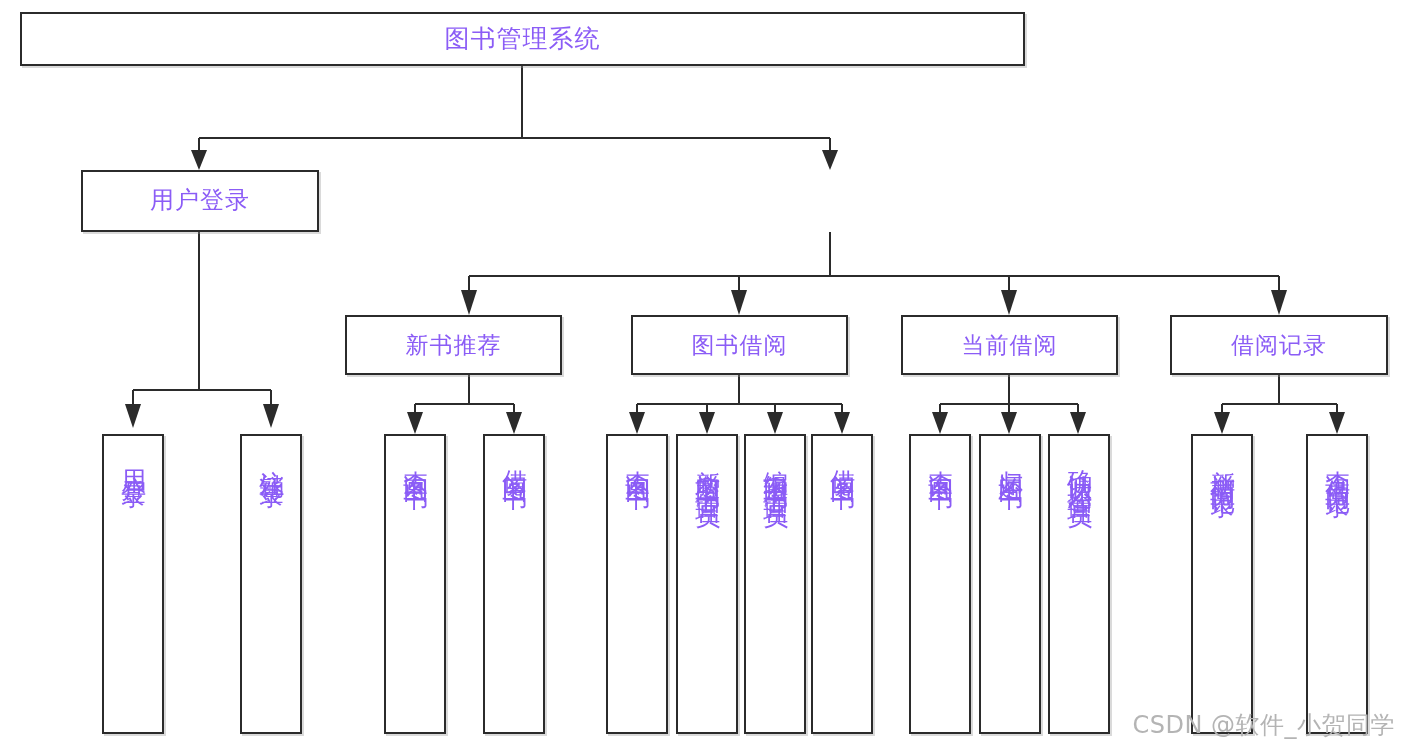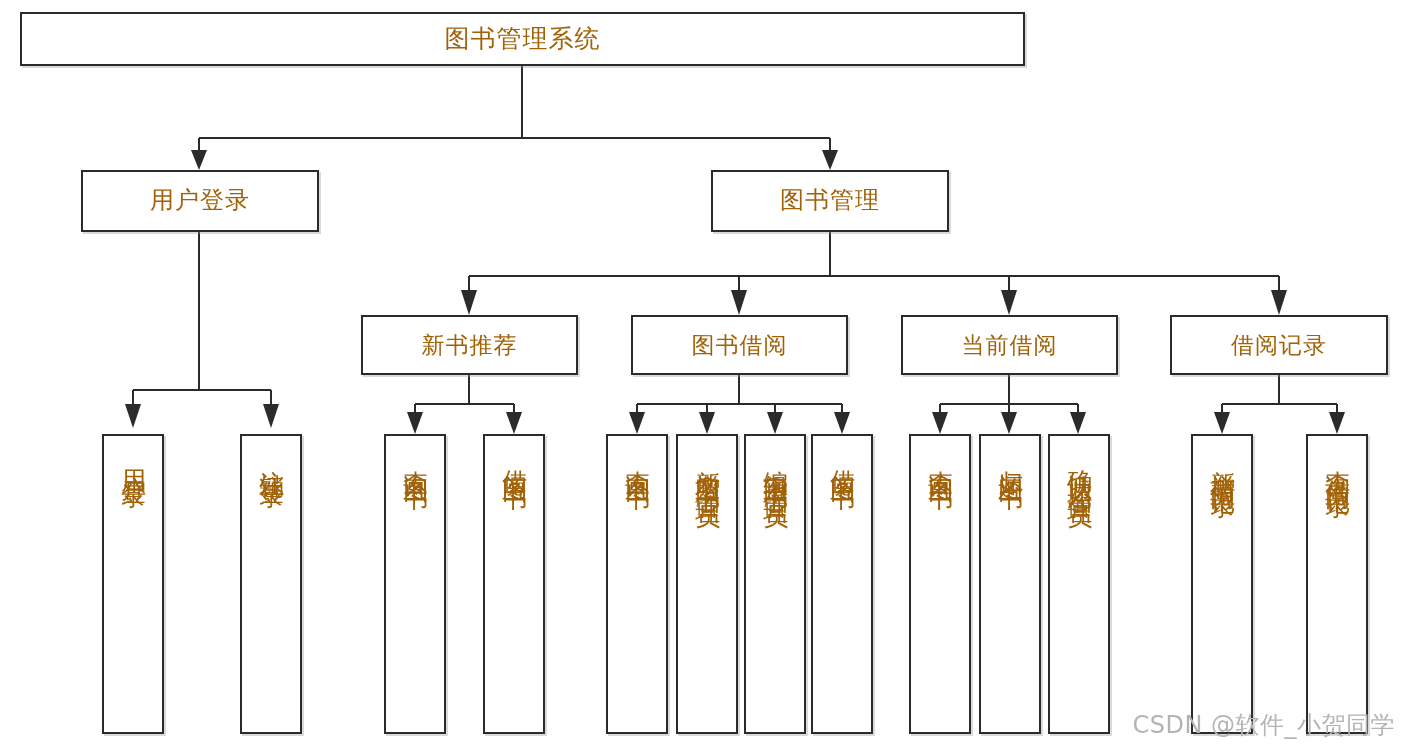--- a/index.html
+++ b/index.html
@@ -36,21 +36,21 @@
     box-sizing:border-box;
     background:#ffffff;
     border:2.5px solid #2b2b2b;
     box-shadow:2px 2px 0 rgba(150,150,150,.35);
     display:flex;
     align-items:center;
     justify-content:center;
     z-index:3;
   }
   .node .lbl{
-    color:#a16207;
+    color:#8b5cf6;
     letter-spacing:1px;
     white-space:nowrap;
     line-height:1.22;
   }
   .node.root .lbl{ font-size:25px; }
   .node.lvl2 .lbl{ font-size:24px; }
   .node.lvl3 .lbl{ font-size:23px; }
 
   
   .node.leaf{
@@ -162,25 +162,22 @@
   </svg>
 
   <div class="node root" style="left:20px; top:12px; width:1005px; height:54px;">
     <span class="lbl">图书管理系统</span>
   </div>
 
   <div class="node lvl2" style="left:81px; top:170px; width:238px; height:62px;">
     <span class="lbl">用户登录</span>
   </div>
 
-  <div class="node lvl2" style="left:711px; top:170px; width:238px; height:62px;">
-    <span class="lbl">图书管理</span>
-  </div>
-
-  <div class="node lvl3" style="left:361px; top:315px; width:217px; height:60px;">
+
+  <div class="node lvl3" style="left:345px; top:315px; width:217px; height:60px;">
     <span class="lbl">新书推荐</span>
   </div>
 
   <div class="node lvl3" style="left:901px; top:315px; width:217px; height:60px;">
     <span class="lbl">当前借阅</span>
   </div>
 
   <div class="node lvl3" style="left:631px; top:315px; width:217px; height:60px;">
     <span class="lbl">图书借阅</span>
   </div>

